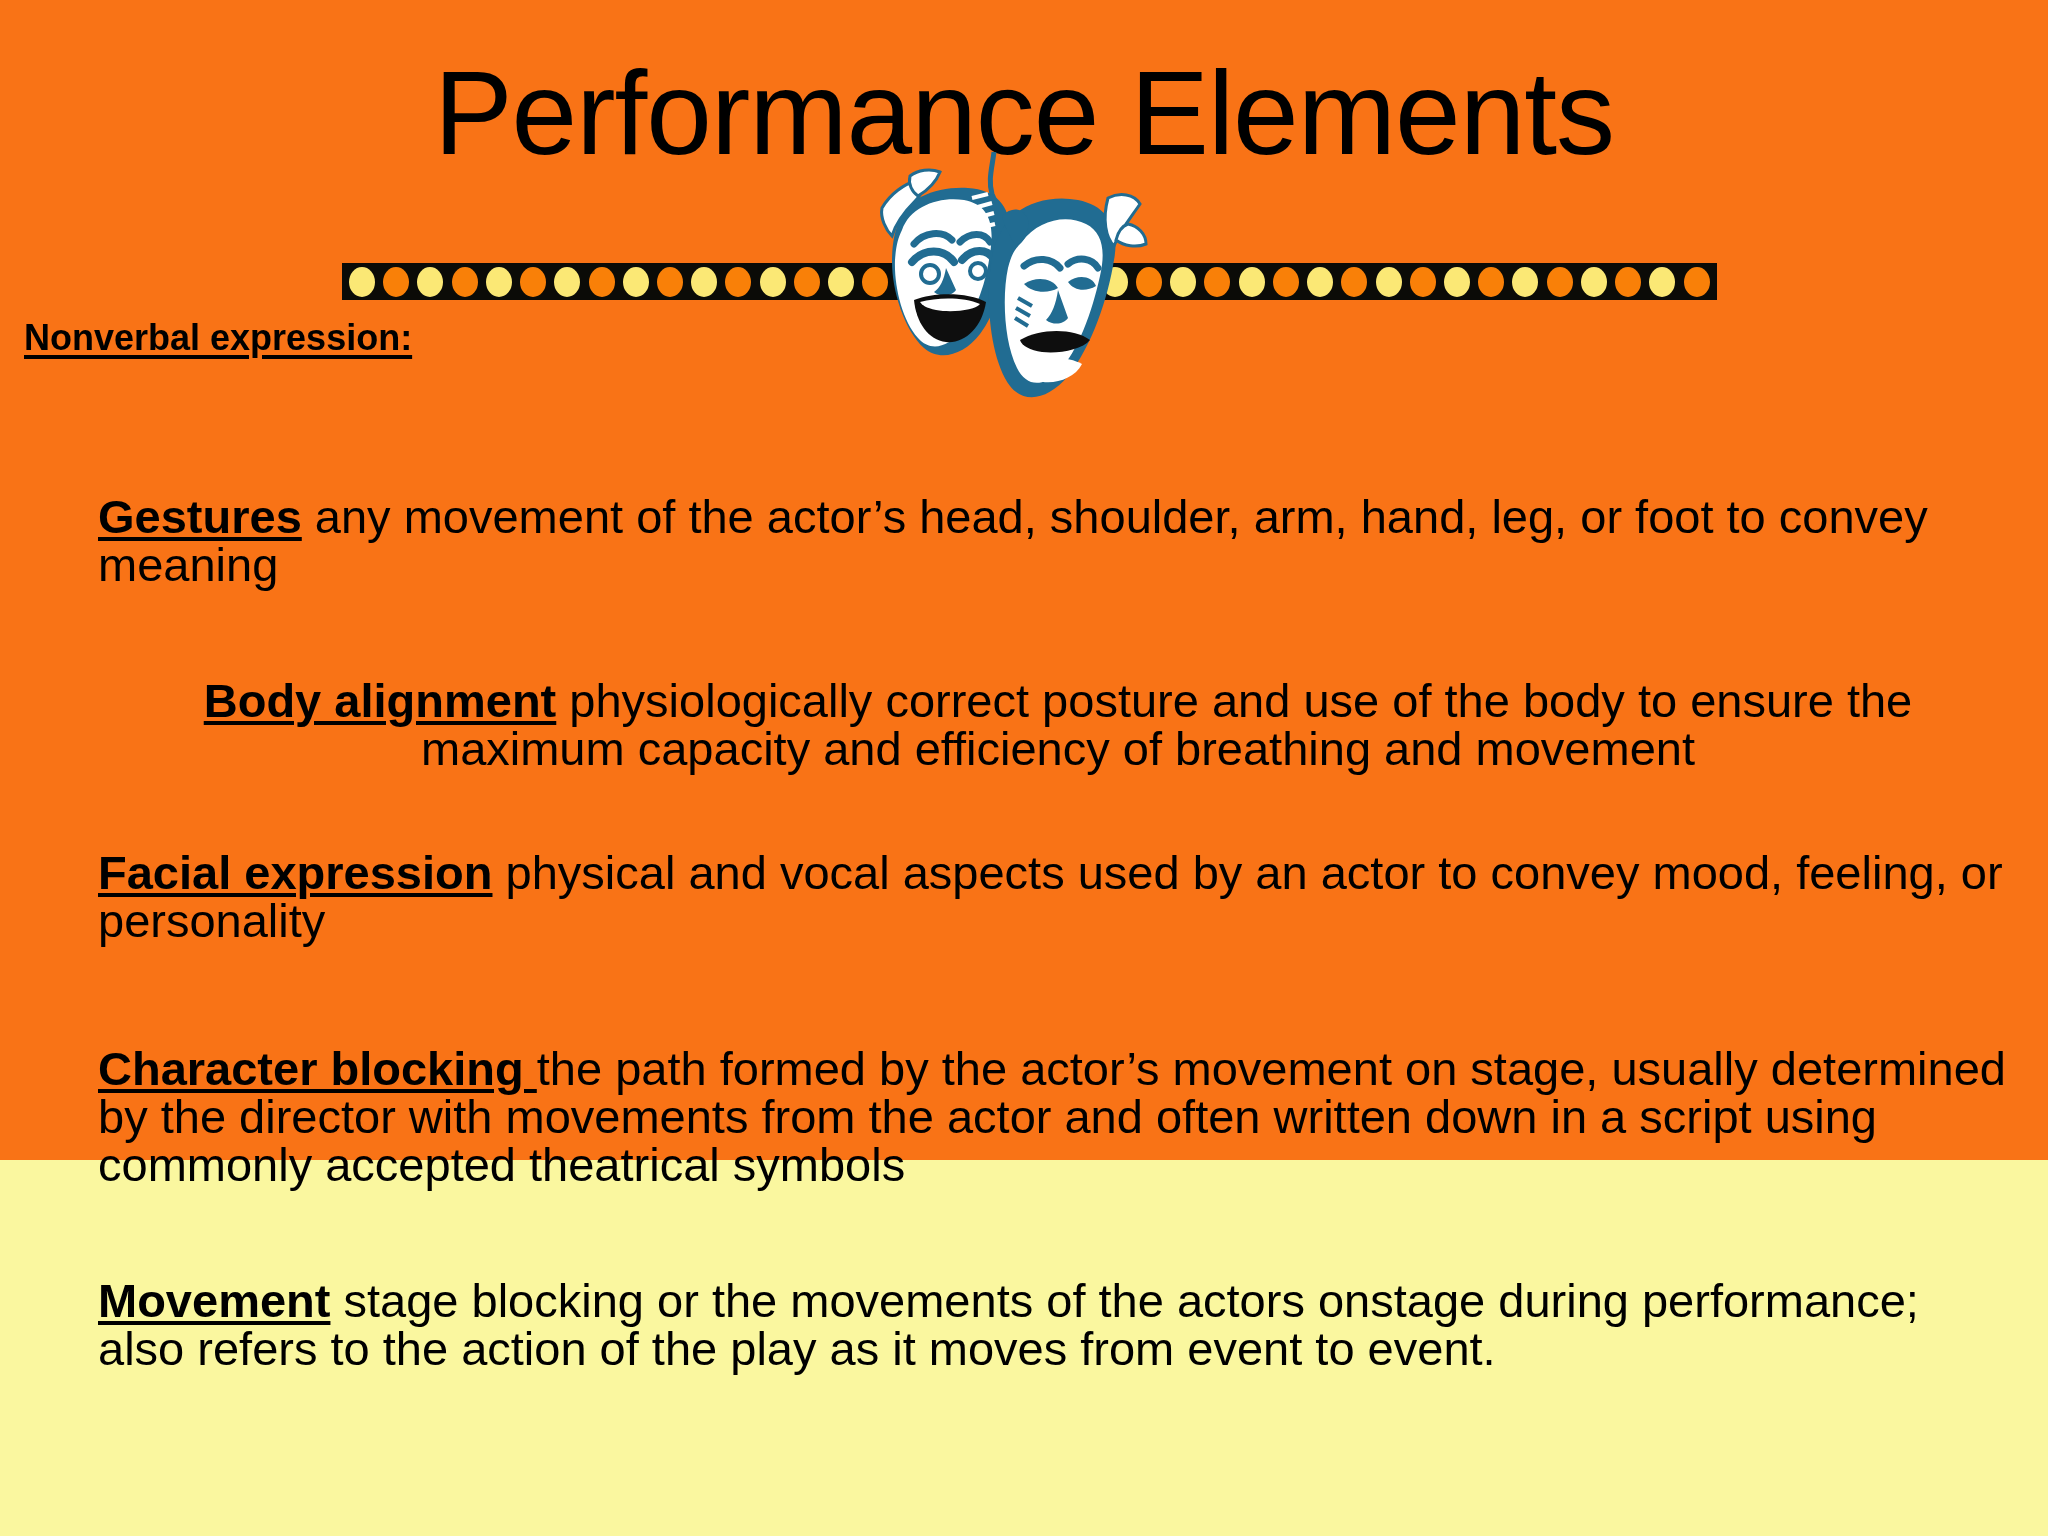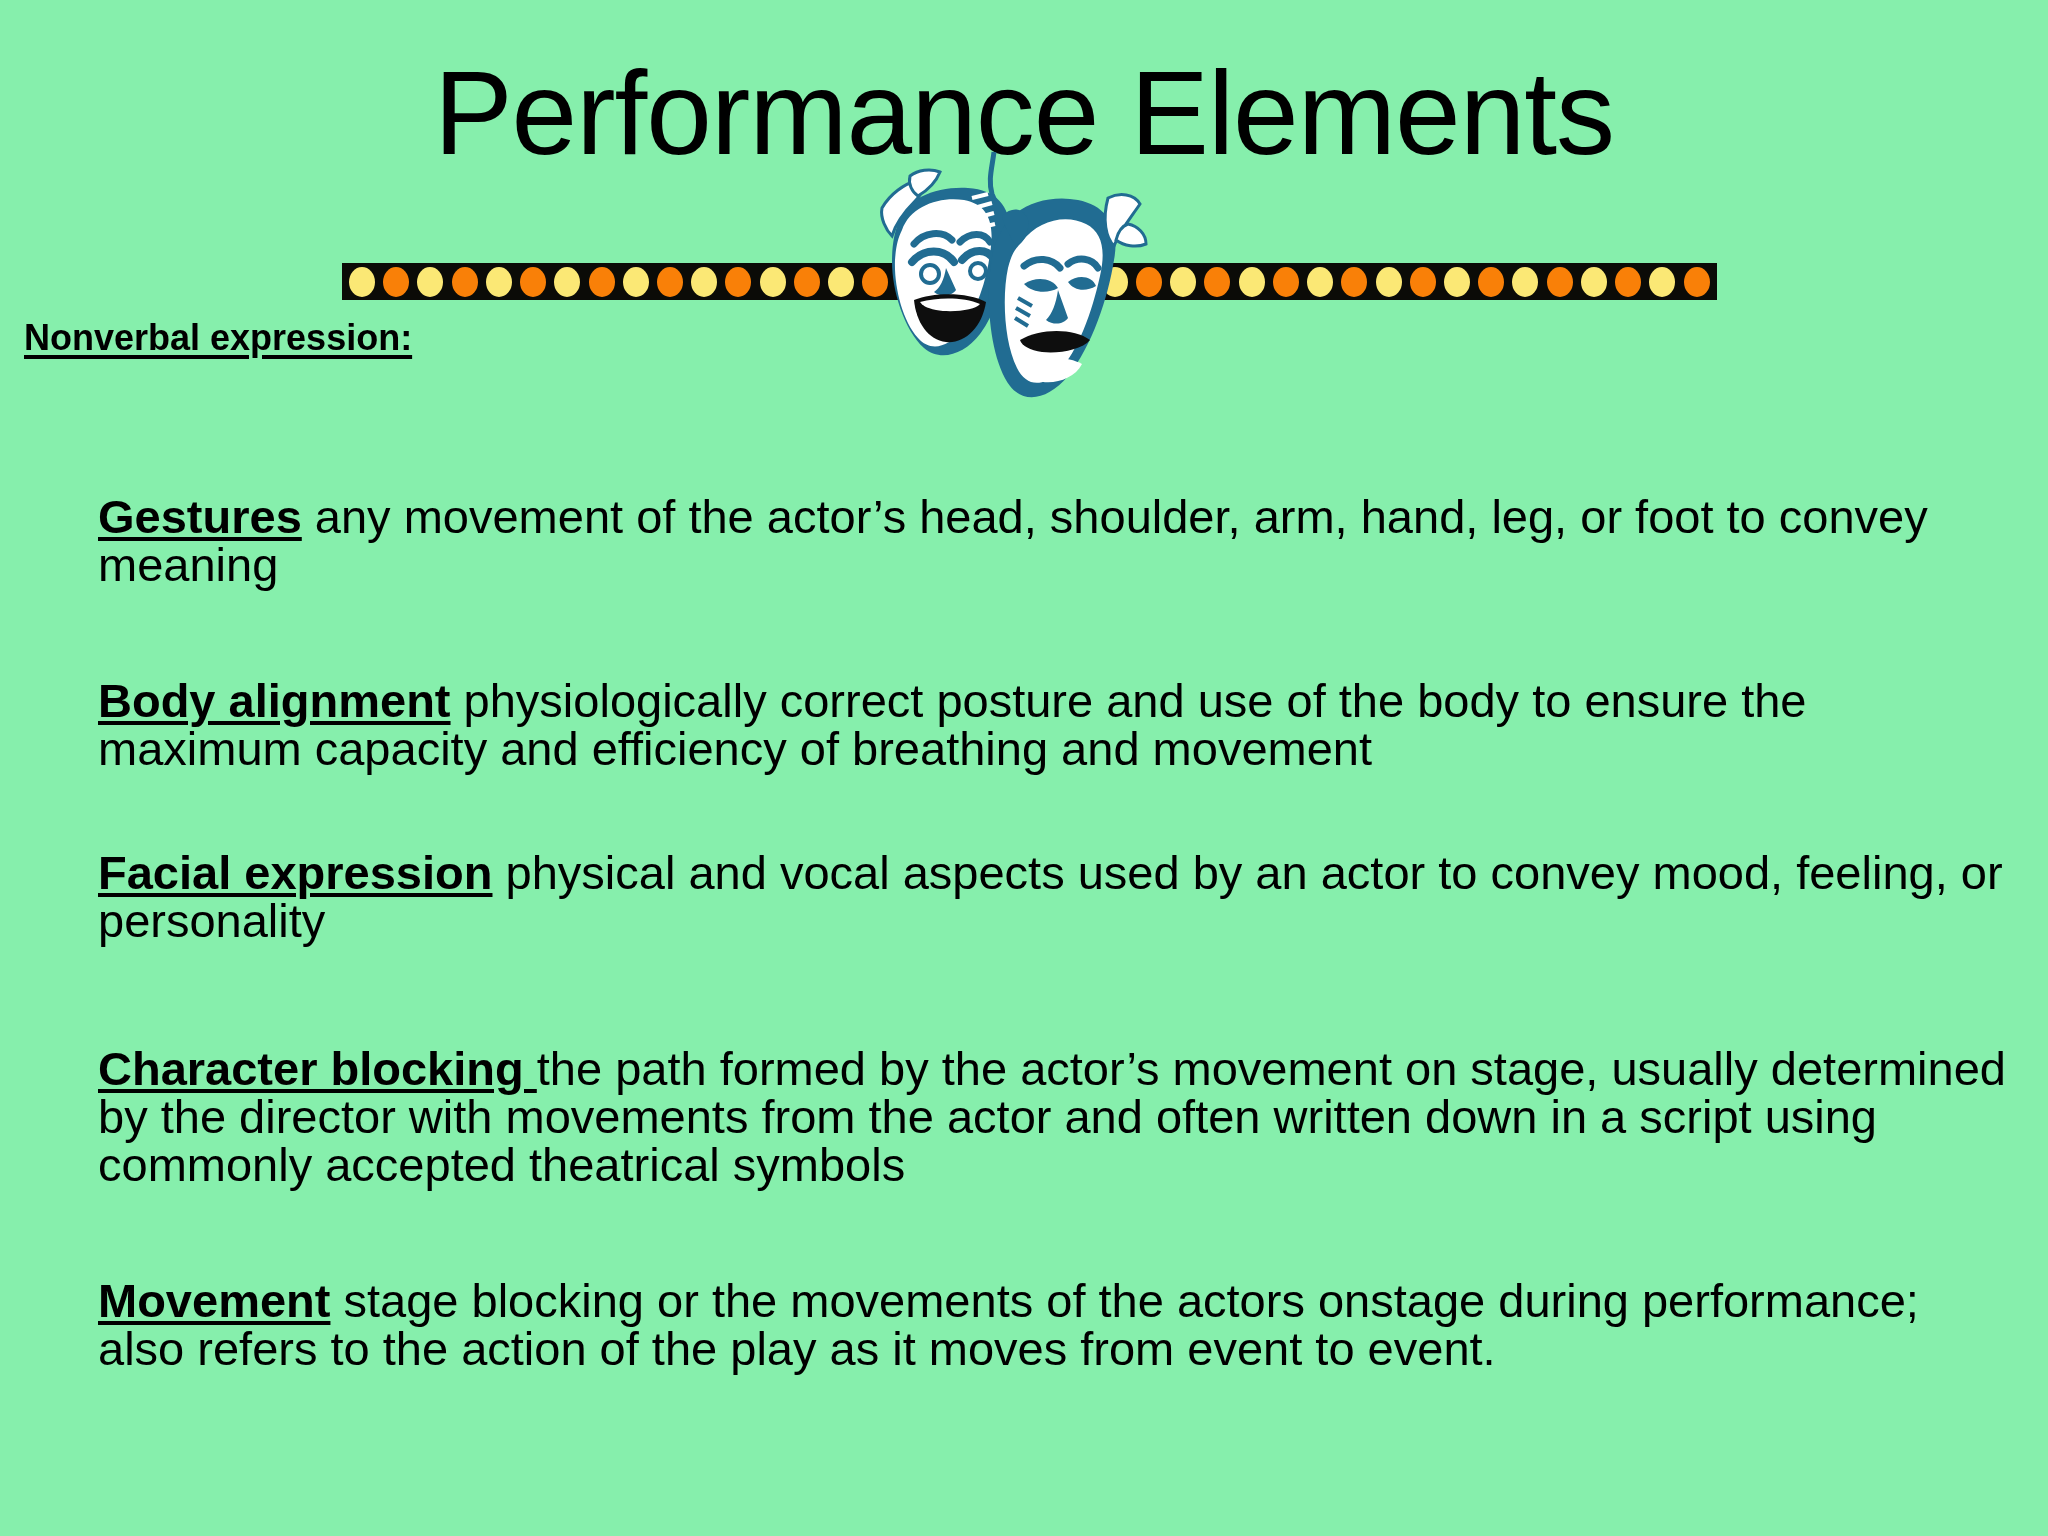--- a/index.html
+++ b/index.html
@@ -10,22 +10,22 @@
     width: 2048px;
     height: 1536px;
     background: #FAF79F;
     font-family: "Liberation Sans", sans-serif;
     overflow: hidden;
   }
 
   #slide {
     position: relative;
     width: 2048px;
-    height: 1536px;
-    background: #86efac;
+    height: 1160px;
+    background: #f97316;
     box-sizing: border-box;
   }
 
   
   #title {
     position: absolute;
     left: 0;
     top: 52px;
     width: 2048px;
     text-align: center;
@@ -104,21 +104,21 @@
     color: #000000;
   }
   .definition .term {
     font-weight: 700;
     text-decoration: underline;
     text-underline-offset: 4px;
     text-decoration-thickness: 4px;
   }
 
   #def-0 { top: 128px; }
-  #def-1 { top: 312px; }
+  #def-1 { top: 312px; text-align: center; }
   #def-2 { top: 484px; }
   #def-3 { top: 680px; }
   #def-4 { top: 912px; }
 </style>
 </head>
 <body>
 
 <div id="slide">
 
   <div id="title">Performance Elements</div>

